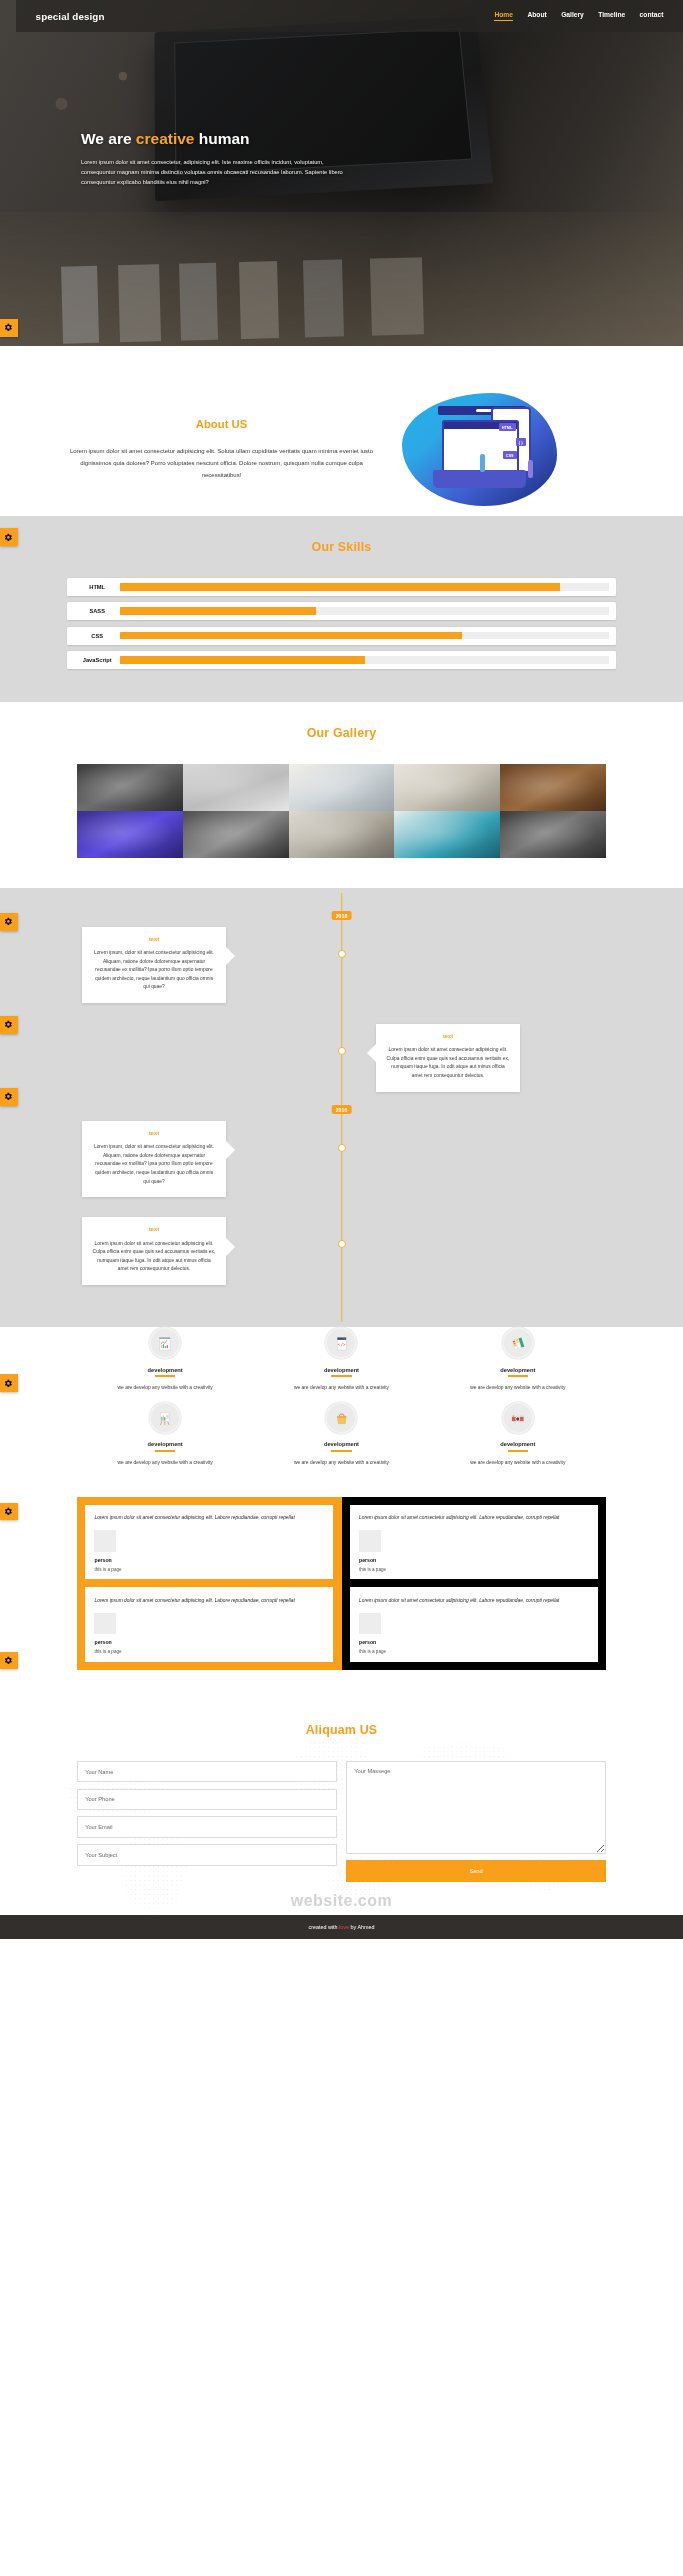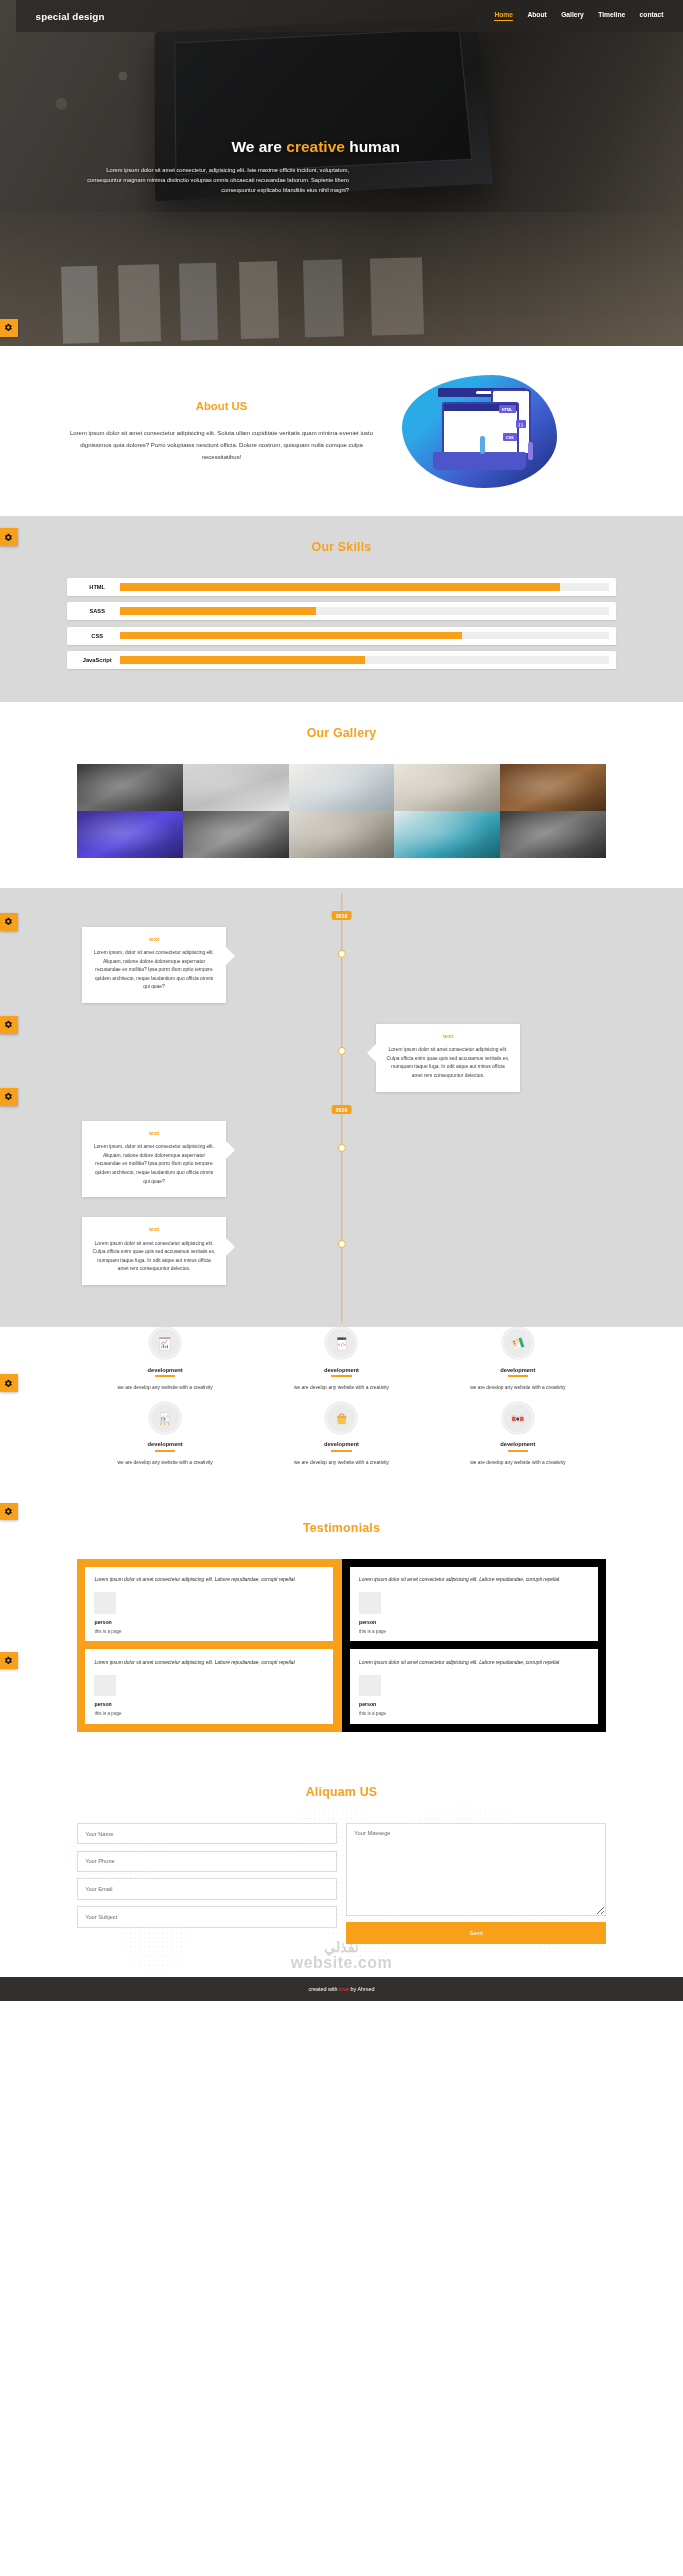--- a/index.html
+++ b/index.html
@@ -64,21 +64,21 @@
     padding:0 19.6px; background:rgba(40,38,36,.72);
   }
   .brand{ color:#fff; font-size:9.8px; font-weight:bold; letter-spacing:0.1px; }
   .nav-links{ display:flex; align-items:center; gap:14.4px; }
   .nav-link{
     color:#fff; font-size:6.7px; font-weight:bold; text-decoration:none;
     padding-bottom:2.6px; border-bottom:1px solid transparent; cursor:pointer;
   }
   .nav-link.active{ color:#F7A81B; border-bottom-color:#F7A81B; }
 
-  .hero-copy{ position:absolute; left:81px; top:138px; z-index:4; width:319px;text-align:right; }
+  .hero-copy{ position:absolute; left:81px; top:130px; z-index:4; width:319px; }
   .hero-title{ color:#fff; font-size:15.5px; font-weight:bold; margin-bottom:10.3px;
     text-shadow:0 1px 3.1px rgba(0,0,0,.5); }
   .hero-title .hl{ color:#F7A81B; }
   .hero-text{ color:#f1f1f1; font-size:5.7px; line-height:1.75; max-width:268px;
     text-shadow:0 0.5px 2.1px rgba(0,0,0,.6); }
 
   
   .gear-btn{
     position:absolute; left:0; width:17.5px; height:17.5px; background:#F9A01B;
     display:flex; align-items:center; justify-content:center; cursor:pointer; z-index:40;
@@ -295,21 +295,21 @@
     </div>
 
     <div class="gear-btn" style="top:319px">
       <svg viewBox="0 0 24 24">
           <path d="M19.14 12.94a7.43 7.43 0 000-1.88l2.03-1.58a.5.5 0 00.12-.64l-1.92-3.32a.5.5 0 00-.6-.22l-2.39.96a7.3 7.3 0 00-1.62-.94l-.36-2.54a.5.5 0 00-.5-.42h-3.84a.5.5 0 00-.5.42l-.36 2.54c-.58.24-1.12.55-1.62.94l-2.39-.96a.5.5 0 00-.6.22L2.67 8.84a.5.5 0 00.12.64l2.03 1.58a7.43 7.43 0 000 1.88l-2.03 1.58a.5.5 0 00-.12.64l1.92 3.32c.12.21.37.3.6.22l2.39-.96c.5.39 1.04.7 1.62.94l.36 2.54c.4.25.25.42.5.42h3.84a.5.5 0 00.5-.42l.36-2.54c.58-.24 1.12-.55 1.62-.94l2.39.96c.23.08.48-.1.6-.22l1.92-3.32a.5.5 0 00-.12-.64l-2.03-1.58zM12 15.6A3.6 3.6 0 1115.6 12 3.6 3.6 0 0112 15.6z"></path>
         </svg>
     </div>
   </section>
 
   <section class="section bg-white about">
-    <div class="about-inner" style="padding-top:29px">
+    <div class="about-inner" style="padding-top:47px">
       <div class="about-left">
         <h2>About US</h2>
         <p>Lorem ipsum dolor sit amet consectetur adipisicing elit. Soluta ullam cupiditate veritatis quam minima eveniet iusto dignissimos quia dolores? Porro voluptates nesciunt officia. Dolore nostrum, quisquam nulla cumque culpa necessitatibus!</p>
       </div>
       <div class="about-art">
         <div class="blob"></div>
         <div class="art-bar"></div>
         <div class="art-tab"></div>
         <div class="art-mon"></div>
         <div class="art-kbd"></div>
@@ -548,21 +548,20 @@
       <svg viewBox="0 0 24 24">
           <path d="M19.14 12.94a7.43 7.43 0 000-1.88l2.03-1.58a.5.5 0 00.12-.64l-1.92-3.32a.5.5 0 00-.6-.22l-2.39.96a7.3 7.3 0 00-1.62-.94l-.36-2.54a.5.5 0 00-.5-.42h-3.84a.5.5 0 00-.5.42l-.36 2.54c-.58.24-1.12.55-1.62.94l-2.39-.96a.5.5 0 00-.6.22L2.67 8.84a.5.5 0 00.12.64l2.03 1.58a7.43 7.43 0 000 1.88l-2.03 1.58a.5.5 0 00-.12.64l1.92 3.32c.12.21.37.3.6.22l2.39-.96c.5.39 1.04.7 1.62.94l.36 2.54c.4.25.25.42.5.42h3.84a.5.5 0 00.5-.42l.36-2.54c.58-.24 1.12-.55 1.62-.94l2.39.96c.23.08.48-.1.6-.22l1.92-3.32a.5.5 0 00-.12-.64l-2.03-1.58zM12 15.6A3.6 3.6 0 1115.6 12 3.6 3.6 0 0112 15.6z"></path>
         </svg>
     </div>
     <div class="gear-btn" style="top:155px">
       <svg viewBox="0 0 24 24">
           <path d="M19.14 12.94a7.43 7.43 0 000-1.88l2.03-1.58a.5.5 0 00.12-.64l-1.92-3.32a.5.5 0 00-.6-.22l-2.39.96a7.3 7.3 0 00-1.62-.94l-.36-2.54a.5.5 0 00-.5-.42h-3.84a.5.5 0 00-.5.42l-.36 2.54c-.58.24-1.12.55-1.62.94l-2.39-.96a.5.5 0 00-.6.22L2.67 8.84a.5.5 0 00.12.64l2.03 1.58a7.43 7.43 0 000 1.88l-2.03 1.58a.5.5 0 00-.12.64l1.92 3.32c.12.21.37.3.6.22l2.39-.96c.5.39 1.04.7 1.62.94l.36 2.54c.4.25.25.42.5.42h3.84a.5.5 0 00.5-.42l.36-2.54c.58-.24 1.12-.55 1.62-.94l2.39.96c.23.08.48-.1.6-.22l1.92-3.32a.5.5 0 00-.12-.64l-2.03-1.58zM12 15.6A3.6 3.6 0 1115.6 12 3.6 3.6 0 0112 15.6z"></path>
         </svg>
     </div>
 
-    <div class="sec-title">Testimonials</div>
 
     <div class="testi-wrap">
       <div class="testi-col orange">
         <div class="testi-card">
           <div class="testi-quote">Lorem ipsum dolor sit amet consectetur adipisicing elit. Labore repudiandae, corrupti repellat</div>
           <div class="testi-avatar"></div>
           <div class="testi-name">person</div>
           <div class="testi-role">this is a page</div>
         </div>
         <div class="testi-card">
@@ -600,21 +599,20 @@
         <input class="fld" type="email" placeholder="Your Email" style="">
         <input class="fld" type="text" placeholder="Your Subject" style="">
       </div>
       <div class="col-right">
         <textarea class="fld" placeholder="Your Massege" style=""></textarea>
         <button class="send-btn">Send</button>
       </div>
     </div>
 
     <div class="watermark">
-      <span class="ar">نفذلي</span>
       <span>website.com</span>
     </div>
   </section>
 
   <footer class="footer">
     <p><span>created with </span><span class="heart">love</span><span> by Ahmed</span></p>
   </footer>
 
 </div>
 

